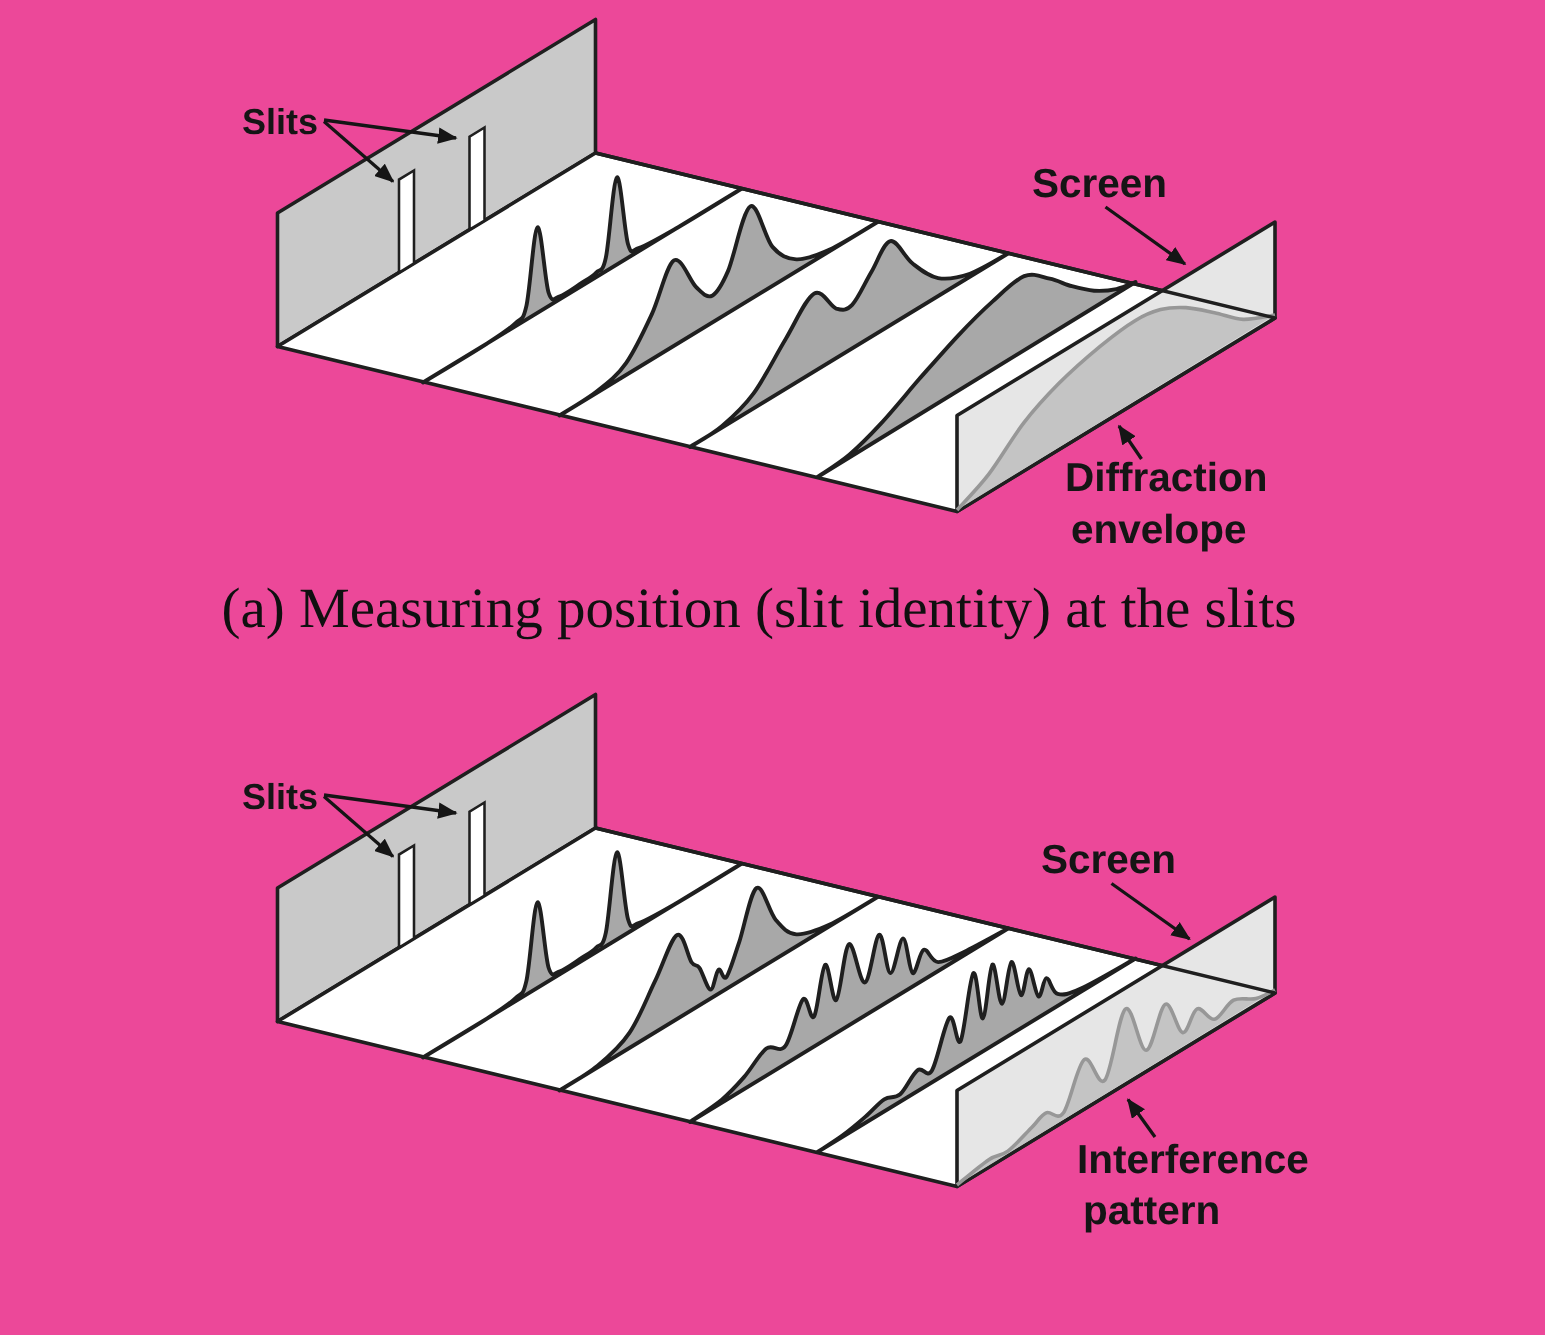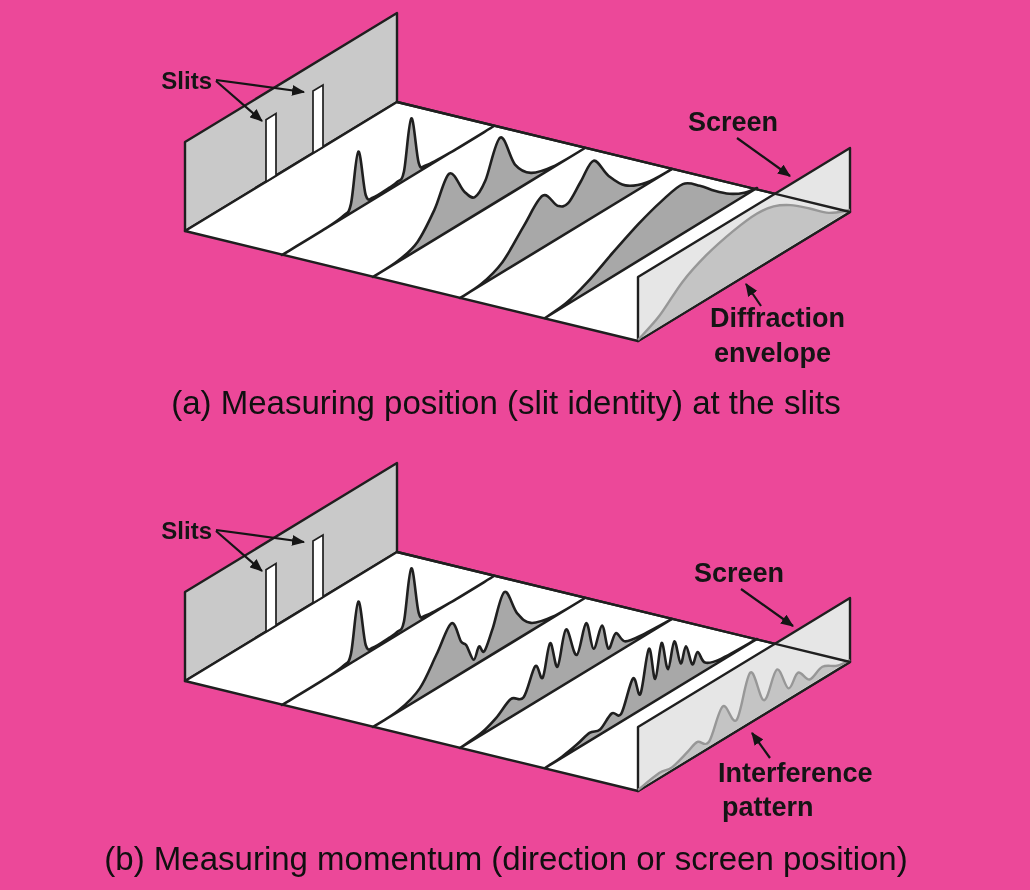--- a/index.html
+++ b/index.html
@@ -3,21 +3,21 @@
 <meta charset="utf-8">
 <style>
   html,body{margin:0;padding:0;background:#ffffff;}
   .stage{position:relative;width:1030px;height:890px;background:#ec4899;overflow:hidden;
          font-family:"Liberation Sans",sans-serif;}
   .stage svg{position:absolute;left:0;top:0;}
   .lbl{font-family:"Liberation Sans",sans-serif;font-weight:600;fill:#151515;}
   .lbl-small{font-size:24px;}
   .lbl-big{font-size:27px;}
   .caption{position:absolute;left:0;width:1012px;text-align:center;
-           font-family:Liberation Sans, sans-serif;font-size:33px;color:#101010;}
+           font-family:Liberation Serif, serif;font-size:38px;color:#101010;}
   .arrowline{fill:none;stroke:#151515;stroke-width:2.2;}
 </style>
 </head>
 <body>
 
 <div class="stage">
   <svg viewBox="0 0 1030 890" width="1030" height="890">
     <defs>
       <marker id="arrowhead" viewBox="0 0 12 10" refX="11" refY="5" markerWidth="13" markerHeight="11" orient="auto" markerUnits="userSpaceOnUse">
         <path d="M0,0 L12,5 L0,10 Z" fill="#151515"></path>
@@ -70,14 +70,13 @@
 
     <text class="lbl lbl-big" x="694" y="582">Screen</text>
     <path class="arrowline" marker-end="url(#arrowhead)" d="M741,589 L793,626"></path>
 
     <text class="lbl lbl-big" x="718" y="782">Interference</text>
     <text class="lbl lbl-big" x="722" y="816">pattern</text>
     <path class="arrowline" marker-end="url(#arrowhead)" d="M770,758 L752,733"></path>
   </svg>
 
   <div class="caption" style="top:384px">(a) Measuring position (slit identity) at the slits</div>
-  <div class="caption" style="top:840px">(b) Measuring momentum (direction or screen position)</div>
 </div>
 
 </body></html>

